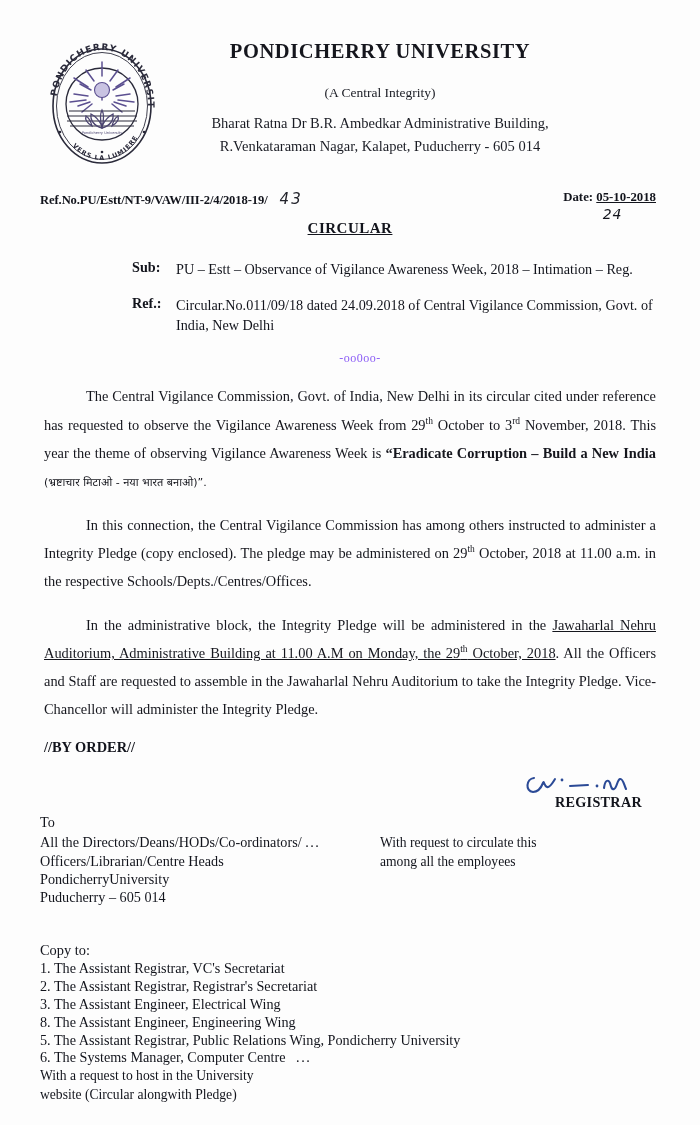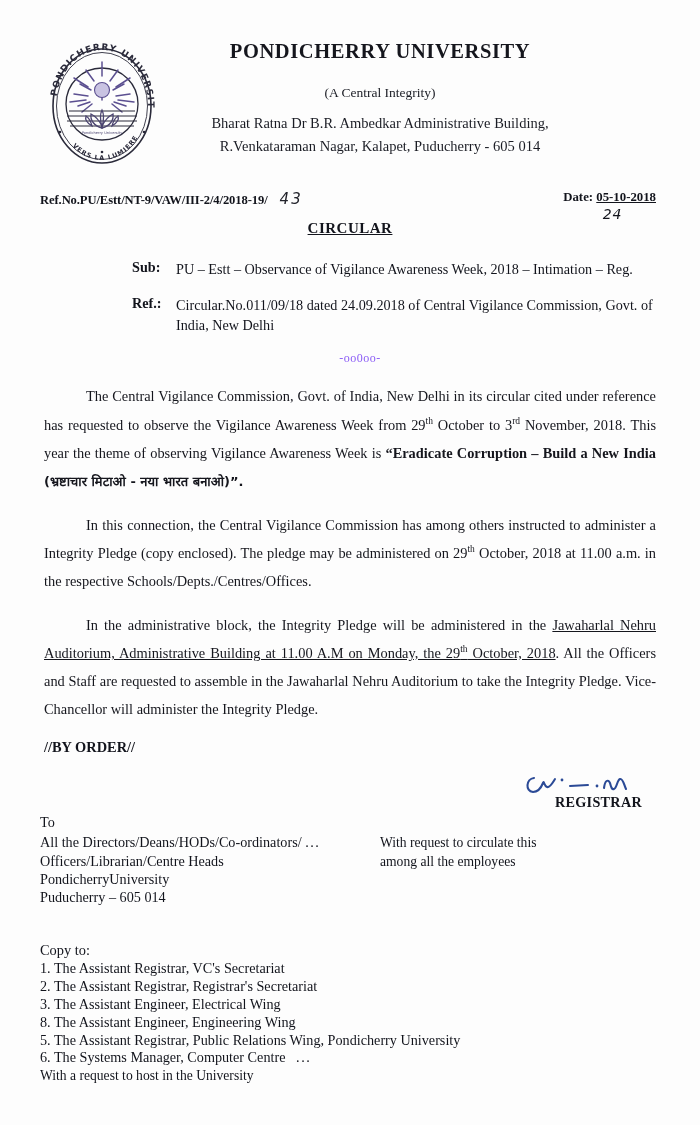--- a/index.html
+++ b/index.html
@@ -158,22 +158,22 @@
   }
   .para:last-child { margin-bottom: 0; }
   sup {
     font-size: 0.66em;
     vertical-align: super;
     line-height: 0;
   }
   .b { font-weight: bold; }
   .hindi {
     font-family: "DejaVu Sans", sans-serif;
-    font-weight: bold;
-    font-size: 13px;
+    font-weight: normal;
+    font-size: 11px;
   }
   .u { text-decoration: underline; }
 
   .byorder {
     font-size: 14.4px;
     font-weight: bold;
     margin: 12px 0 0 0;
     padding-right: 60px;
   }
 
@@ -398,17 +398,18 @@
     <div class="copy-label">Copy to:</div>
     <div class="copy-item">1. The Assistant Registrar, VC's Secretariat</div>
     <div class="copy-item">2. The Assistant Registrar, Registrar's Secretariat</div>
     <div class="copy-item">3. The Assistant Engineer, Electrical Wing</div>
     <div class="copy-item">8. The Assistant Engineer, Engineering Wing</div>
     <div class="copy-item">5. The Assistant Registrar, Public Relations Wing, Pondicherry University</div>
     <div class="copy-last">
       <div class="copy-last-text copy-item"><span>6. The Systems Manager, Computer Centre</span> &nbsp;&nbsp;<span class="dots">...</span></div>
       <div class="copy-last-note">
         <div>With a request to host in the University</div>
+        <div>website (Circular alongwith Pledge)</div>
       </div>
     </div>
   </div>
 
 </div>
 
 </body></html>

